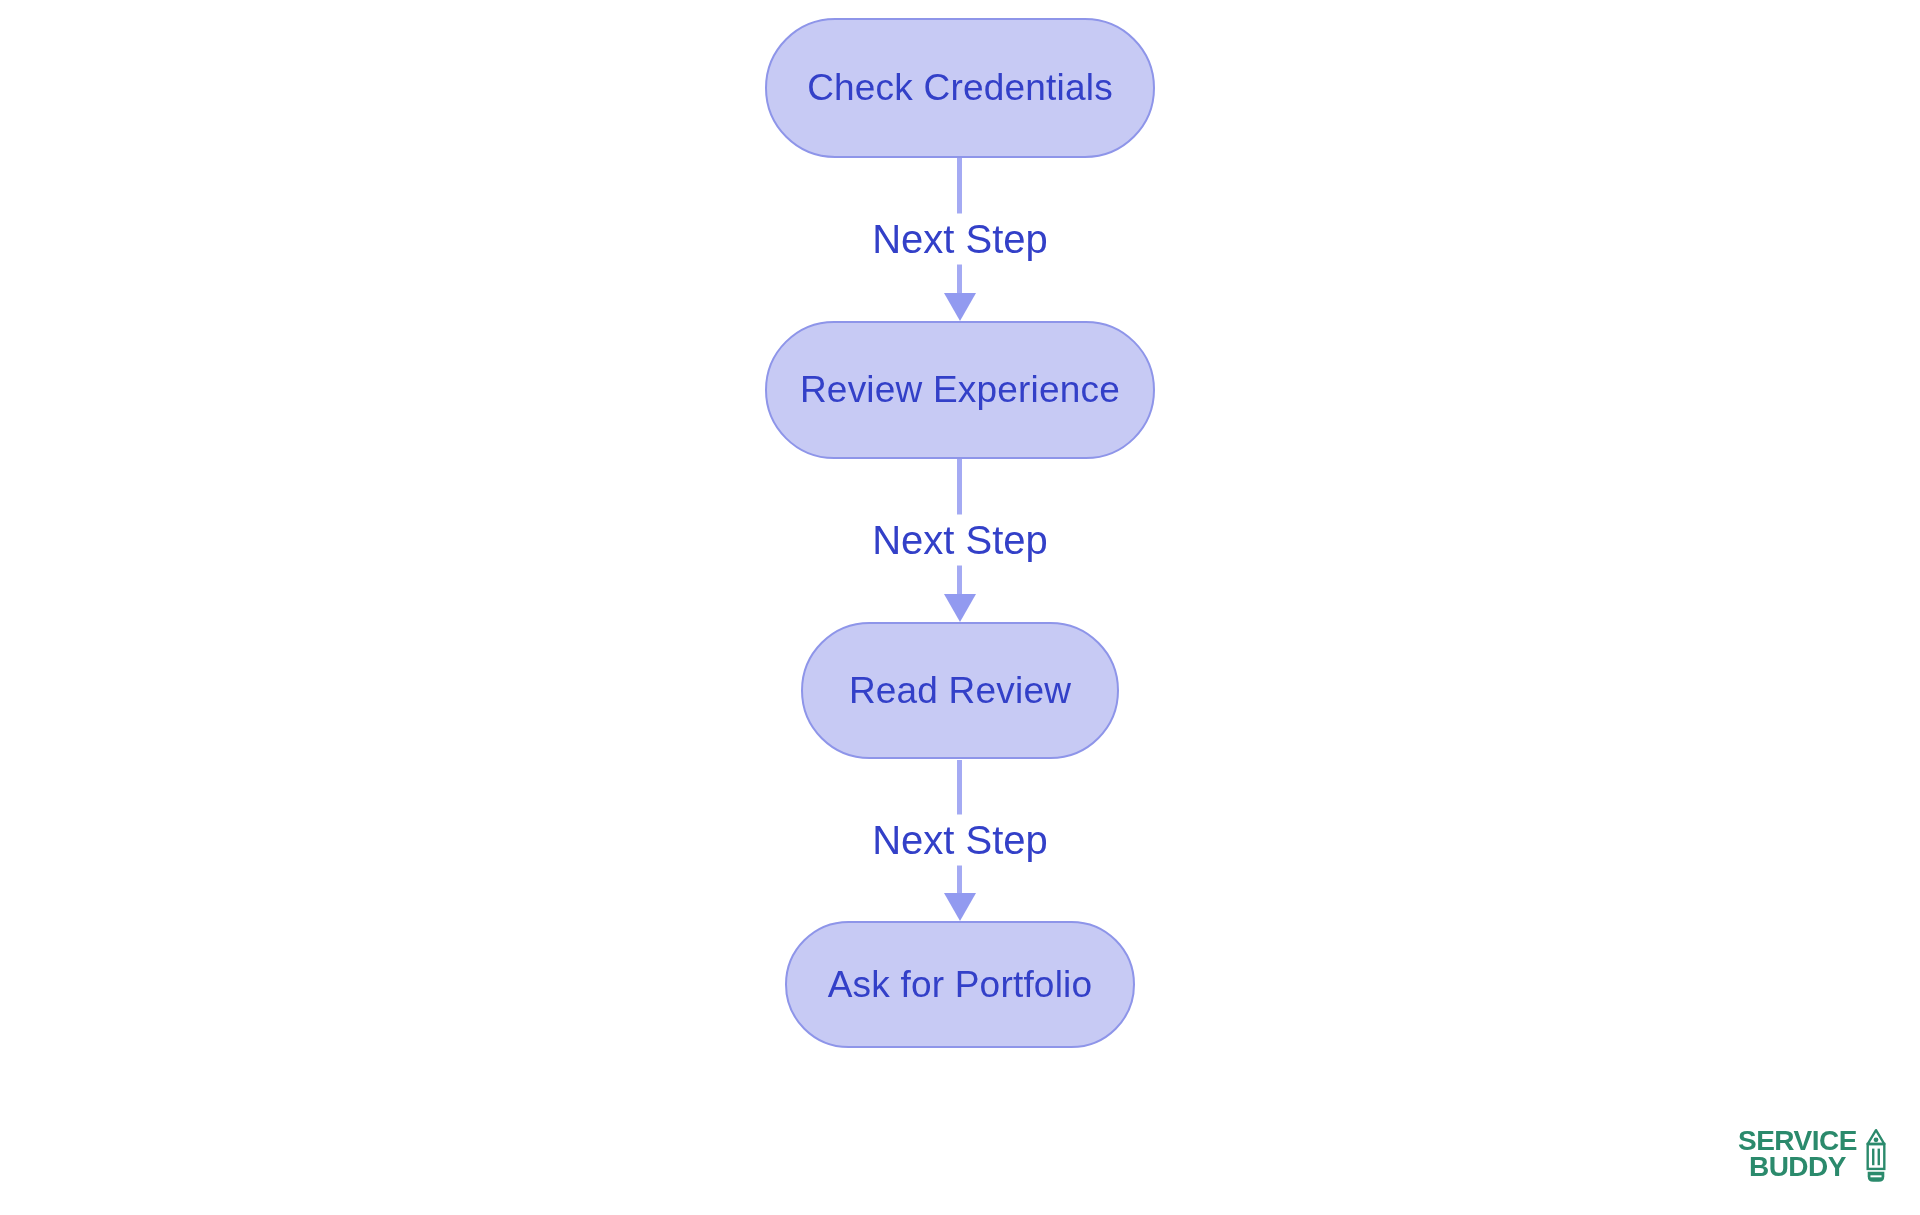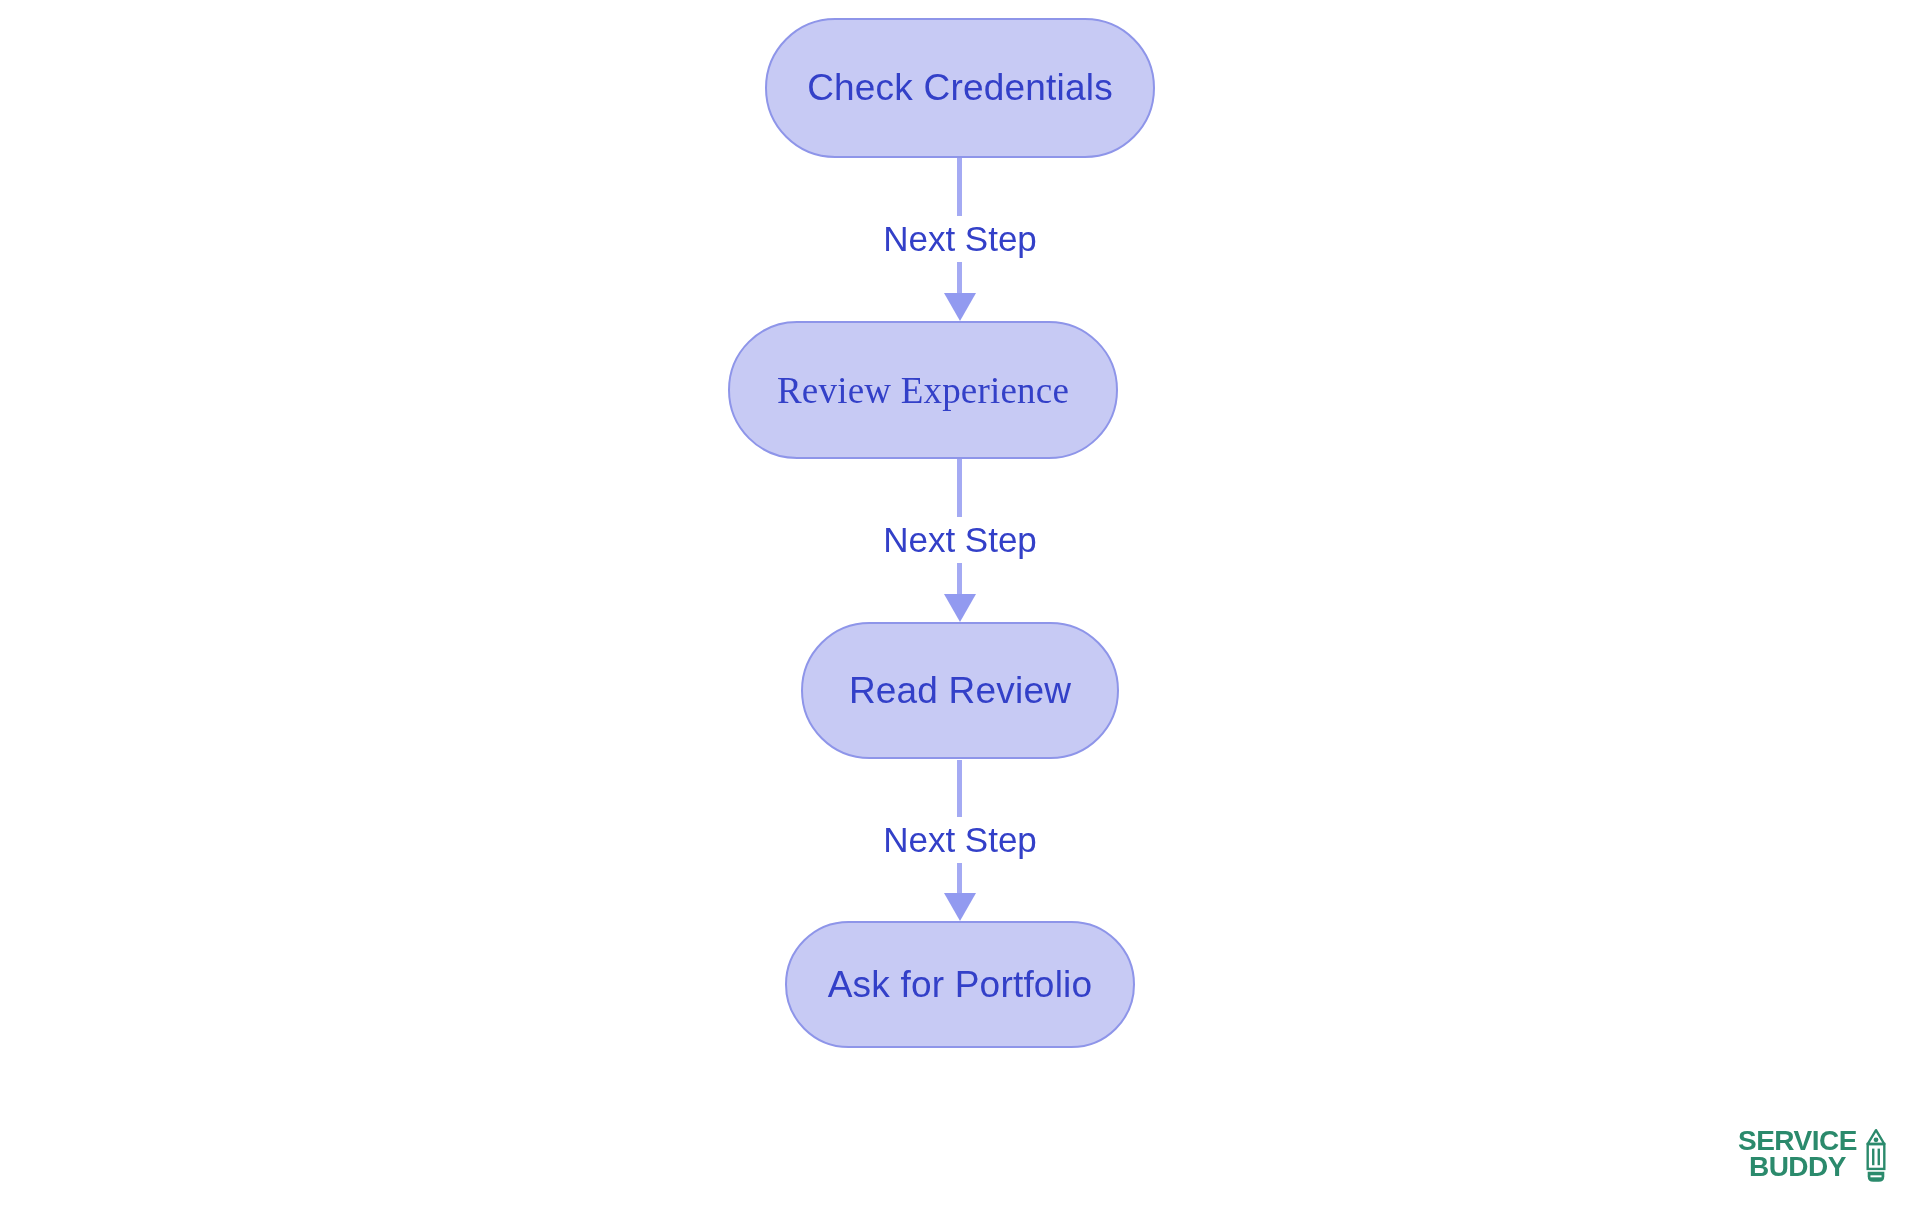--- a/index.html
+++ b/index.html
@@ -23,21 +23,21 @@
     position:absolute;
     background:var(--node-fill);
     border:2px solid var(--node-border);
     border-radius:70px;
     display:flex;align-items:center;justify-content:center;
     color:var(--node-text);
     font-size:37px;
     letter-spacing:0.2px;
   }
   .node-1{left:765px;top:18px;width:390px;height:140px;}
-  .node-2{left:728px;top:321px;width:390px;height:138px;font-family:Liberation Serif, serif;}
+  .node-2{left:765px;top:321px;width:390px;height:138px;}
   .node-3{left:801px;top:622px;width:318px;height:137px;}
   .node-4{left:785px;top:921px;width:350px;height:127px;}
   .edge-line{
     position:absolute;left:957px;width:5px;
     background:var(--edge);
   }
   .edge-line-1{top:158px;height:137px;}
   .edge-line-2{top:459px;height:137px;}
   .edge-line-3{top:760px;height:135px;}
   .arrowhead{
@@ -46,21 +46,21 @@
     border-right:16px solid transparent;
     border-top:28px solid var(--arrow);
   }
   .arrowhead-1{top:293px;}
   .arrowhead-2{top:594px;}
   .arrowhead-3{top:893px;}
   .edge-label{
     position:absolute;left:960px;transform:translate(-50%,-50%);
     background:var(--bg);
     color:var(--edge-label-text);
-    font-size:35px;
+    font-size:40px;
     padding:3px 10px;
     white-space:nowrap;
     z-index:2;
   }
   .edge-label-1{top:239px;}
   .edge-label-2{top:540px;}
   .edge-label-3{top:840px;}
   .logo{
     position:absolute;left:1738px;top:1128px;
     display:flex;align-items:flex-start;gap:7px;

